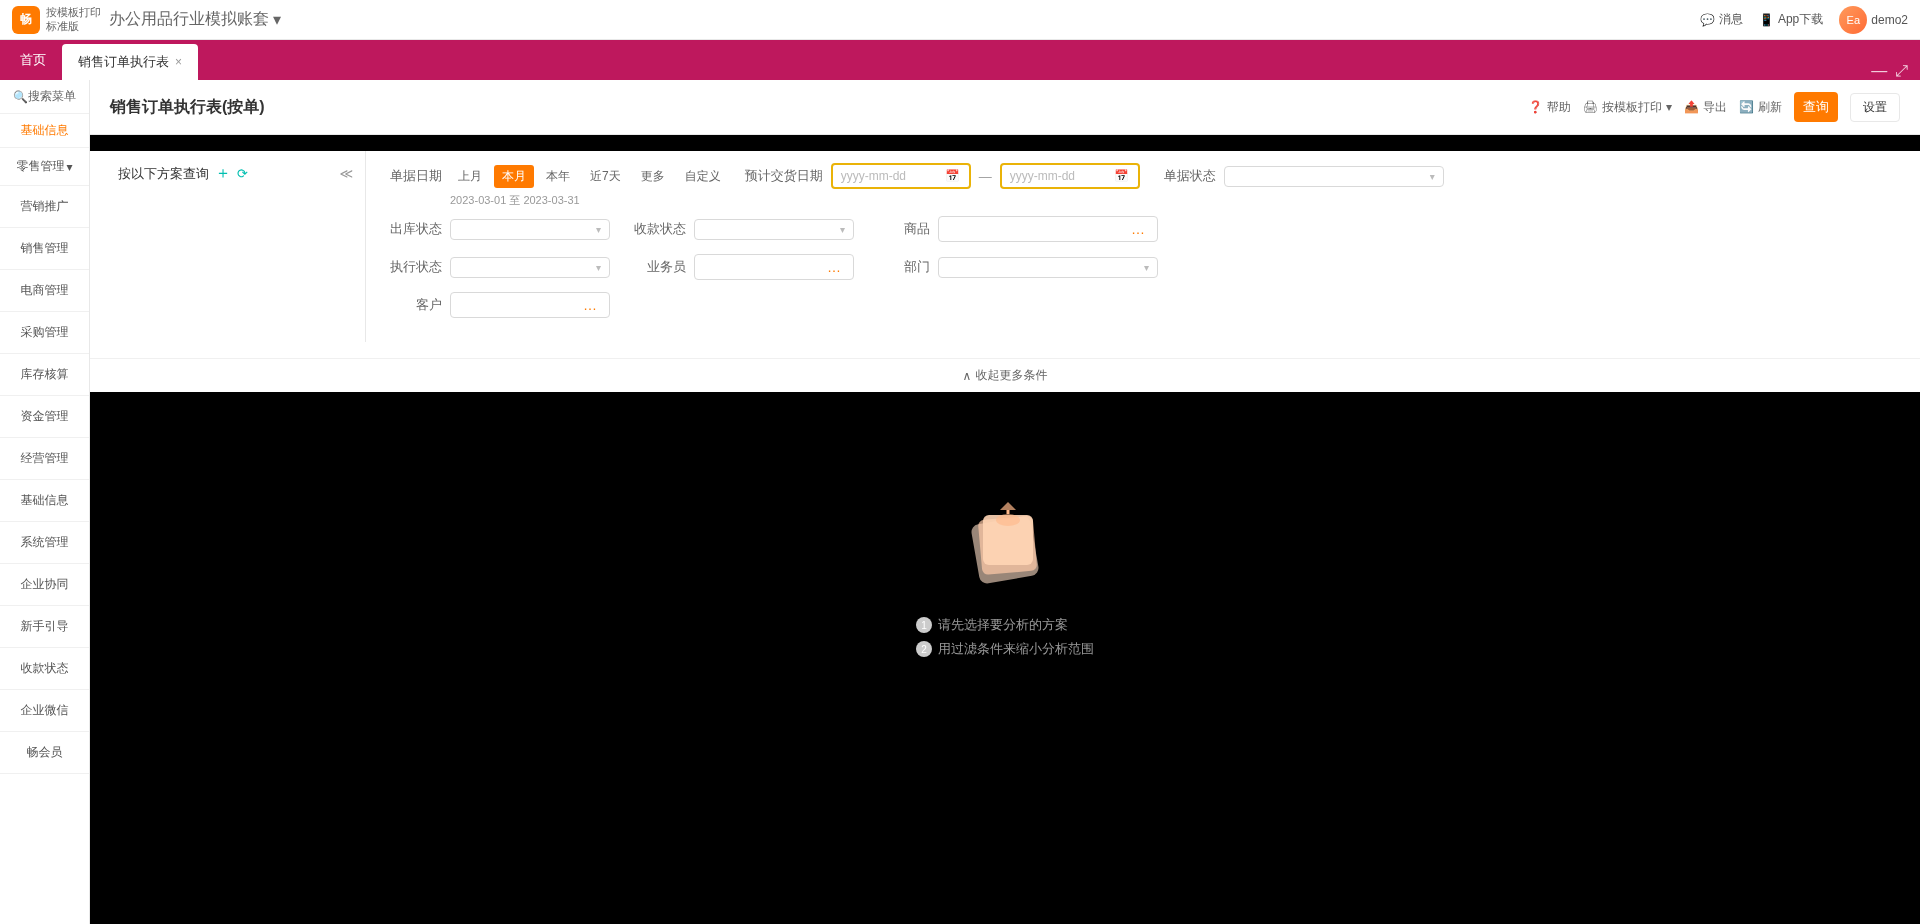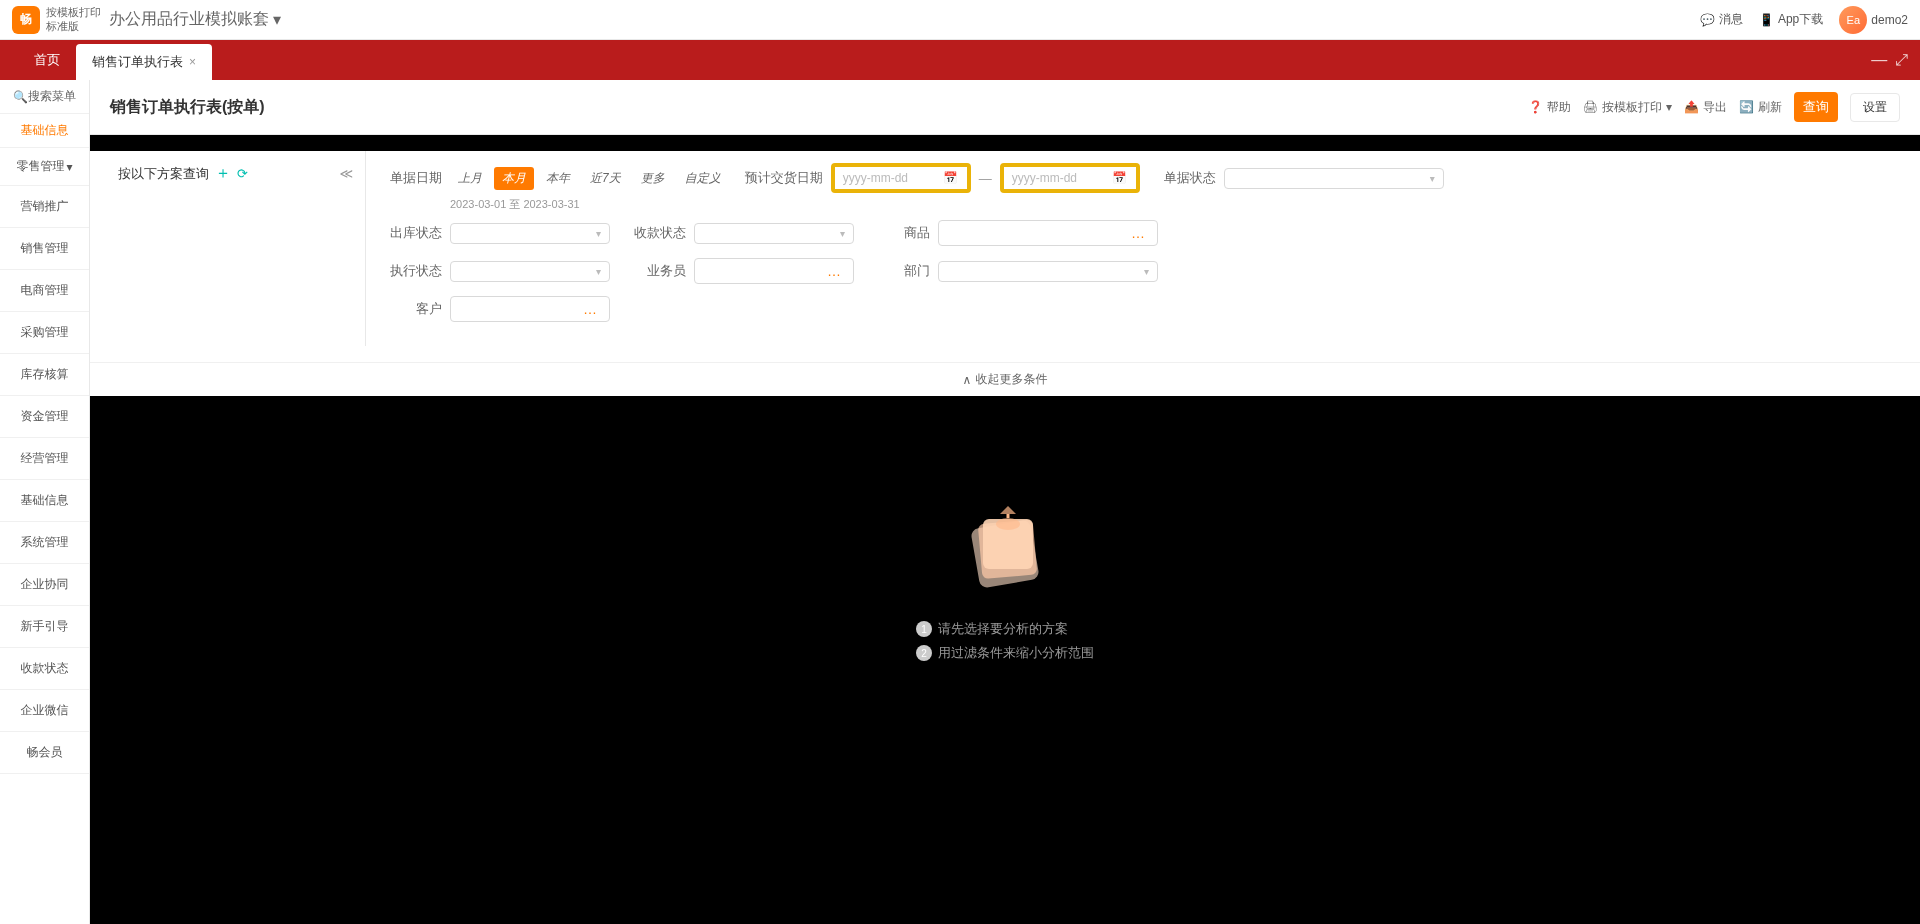--- a/index.html
+++ b/index.html
@@ -10,21 +10,21 @@
     .top-bar-left { display: flex; align-items: center; gap: 8px; }
     .logo-area { display: flex; align-items: center; gap: 6px; }
     .logo-icon { width: 28px; height: 28px; background: #ff7a00; border-radius: 6px; display: flex; align-items: center; justify-content: center; color: white; font-size: 12px; font-weight: bold; }
     .logo-text { font-size: 11px; color: #666; line-height: 1.2; }
     .breadcrumb-area { display: flex; align-items: center; gap: 4px; color: #666; font-size: 16px; }
     .top-bar-right { display: flex; align-items: center; gap: 16px; }
     .top-right-item { display: flex; align-items: center; gap: 4px; cursor: pointer; color: #555; font-size: 12px; }
     .user-avatar { width: 28px; height: 28px; border-radius: 50%; background: linear-gradient(135deg, #ff9a5c, #ff6b35); display: flex; align-items: center; justify-content: center; color: white; font-size: 11px; }
 
     
-    .nav-tabs { height: 40px; background: #b91c1c; display: flex; align-items: center; padding: 0 0 0 18px; position: relative; }
+    .nav-tabs { height: 40px; background: #be185d; display: flex; align-items: flex-end; padding: 0 0 0 4px; position: relative; }
     .nav-tab { height: 40px; display: flex; align-items: center; padding: 0 16px; cursor: pointer; color: rgba(255,255,255,0.8); font-size: 13px; gap: 6px; }
     .nav-tab.home { color: white; }
     .nav-tab.active { background: #fff; color: #333; border-radius: 4px 4px 0 0; margin-top: 4px; height: 36px; }
     .nav-tab .close-btn { color: #999; font-size: 12px; cursor: pointer; }
     .nav-tab-expand { margin-left: auto; display: flex; align-items: center; gap: 8px; padding-right: 12px; }
     .tab-action-btn { color: rgba(255,255,255,0.8); cursor: pointer; font-size: 16px; }
 
     
     .main-layout { display: flex; flex: 1; overflow: hidden; }
 
@@ -55,27 +55,27 @@
     .filter-left-header { display: flex; align-items: center; gap: 6px; font-size: 13px; color: #333; margin-bottom: 10px; }
     .filter-left-header .add-btn { color: #00bfb0; cursor: pointer; font-size: 16px; }
     .filter-left-header .refresh-btn { color: #00bfb0; cursor: pointer; }
     .filter-left-header .collapse-btn { color: #999; cursor: pointer; margin-left: auto; }
     .filter-left-item { display: flex; align-items: center; gap: 6px; padding: 6px 8px; border-radius: 4px; cursor: pointer; color: #555; font-size: 13px; margin-bottom: 4px; }
     .filter-left-item.active { background: #fff8f3; color: #ff7a00; }
     .filter-right { flex: 1; padding: 12px 16px; }
     .filter-row { display: flex; align-items: center; gap: 16px; margin-bottom: 12px; flex-wrap: wrap; }
     .filter-field { display: flex; align-items: center; gap: 8px; }
     .filter-label { color: #666; font-size: 13px; white-space: nowrap; min-width: 60px; text-align: right; }
-    .date-tabs { display: flex; align-items: center; gap: 4px; font-style: italic; }
+    .date-tabs { display: flex; align-items: center; gap: 4px; }
     .date-tab { padding: 3px 8px; cursor: pointer; color: #666; font-size: 12px; border-radius: 3px; }
     .date-tab.active { background: #ff7a00; color: white; border-radius: 3px; }
     .select-box { border: 1px solid #d9d9d9; border-radius: 4px; padding: 4px 8px; min-width: 160px; display: flex; align-items: center; justify-content: space-between; cursor: pointer; background: #fff; color: #999; font-size: 13px; }
     .select-box .arrow { color: #bbb; font-size: 10px; }
     .input-box { border: 1px solid #d9d9d9; border-radius: 4px; padding: 4px 8px; min-width: 160px; color: #999; font-size: 13px; display: flex; align-items: center; justify-content: space-between; }
-    .input-date { border: 4px solid #eab308; border-radius: 4px; padding: 4px 8px; min-width: 140px; color: #bbb; font-size: 12px; display: flex; align-items: center; justify-content: space-between; }
+    .input-date { border: 2px solid #eab308; border-radius: 4px; padding: 4px 8px; min-width: 140px; color: #bbb; font-size: 12px; display: flex; align-items: center; justify-content: space-between; }
     .date-sep { color: #999; }
     .ellipsis-btn { color: #ff7a00; cursor: pointer; font-size: 14px; padding: 0 4px; }
 
     .collapse-more { display: flex; align-items: center; justify-content: center; padding: 8px; cursor: pointer; color: #666; font-size: 12px; gap: 4px; background: #fff; border-top: 1px solid #f0f0f0; }
 
     
     .empty-state { display: flex; flex-direction: column; align-items: center; justify-content: center; padding: 80px 20px; gap: 16px; }
     .empty-icon { width: 120px; height: 120px; position: relative; }
     .empty-tips { color: #999; font-size: 13px; }
     .empty-tips p { margin-bottom: 6px; display: flex; align-items: center; gap: 6px; }

